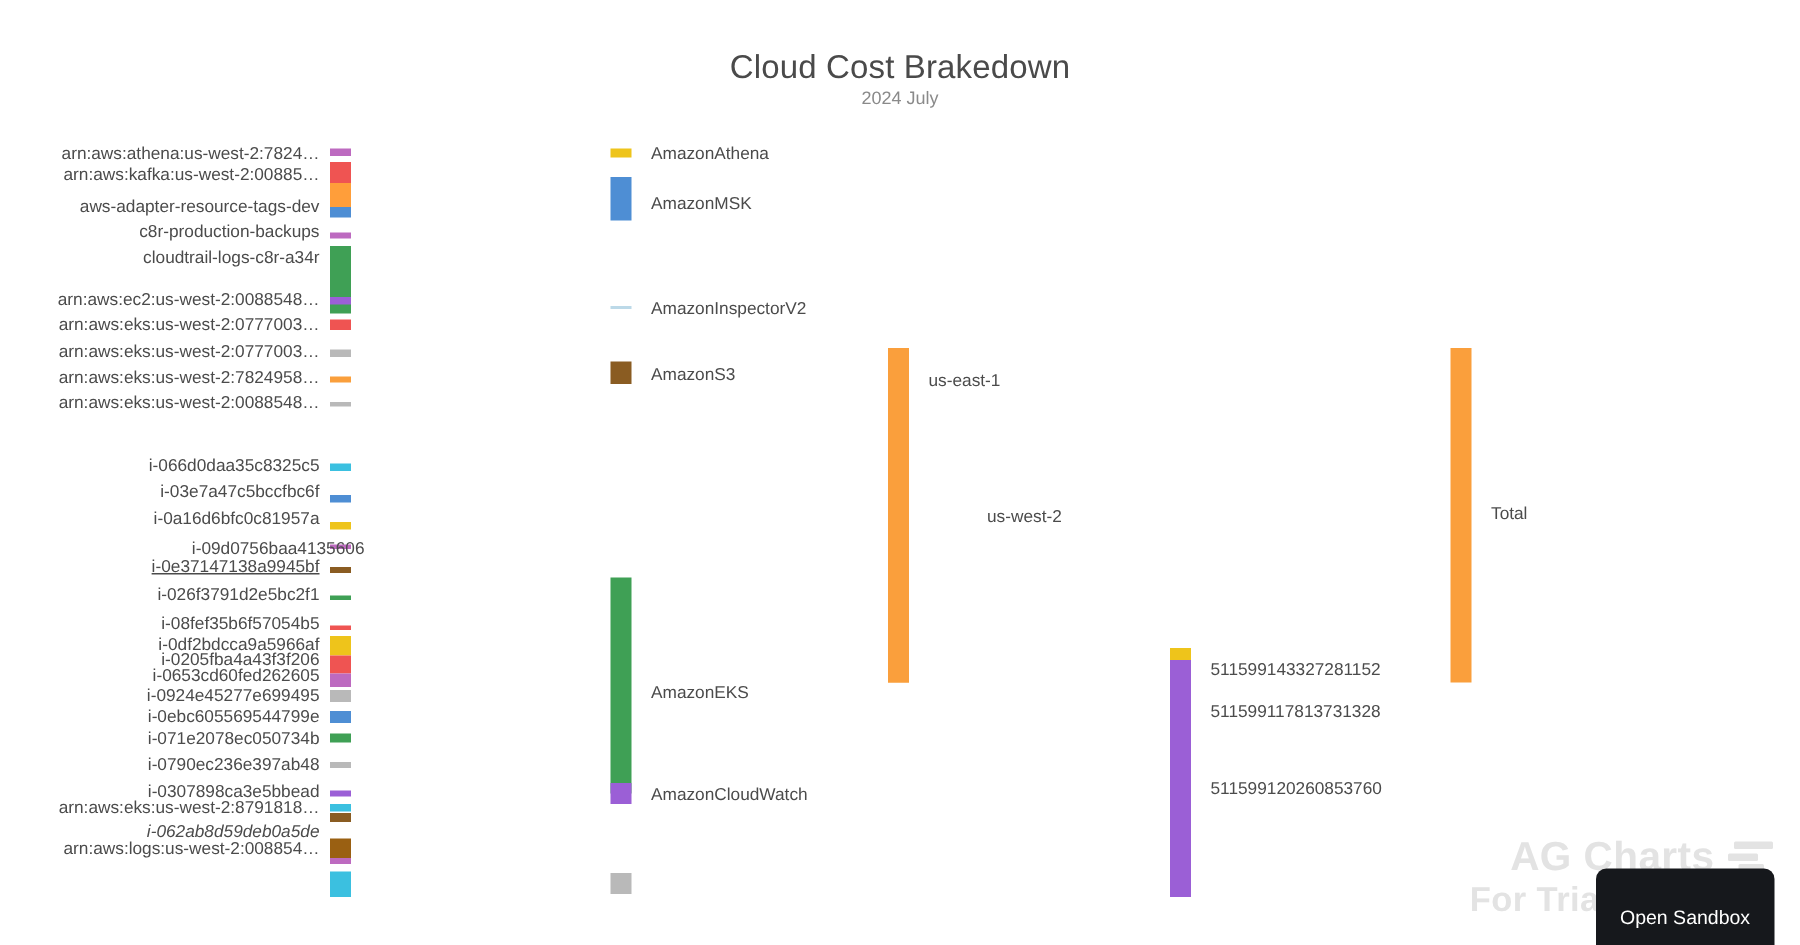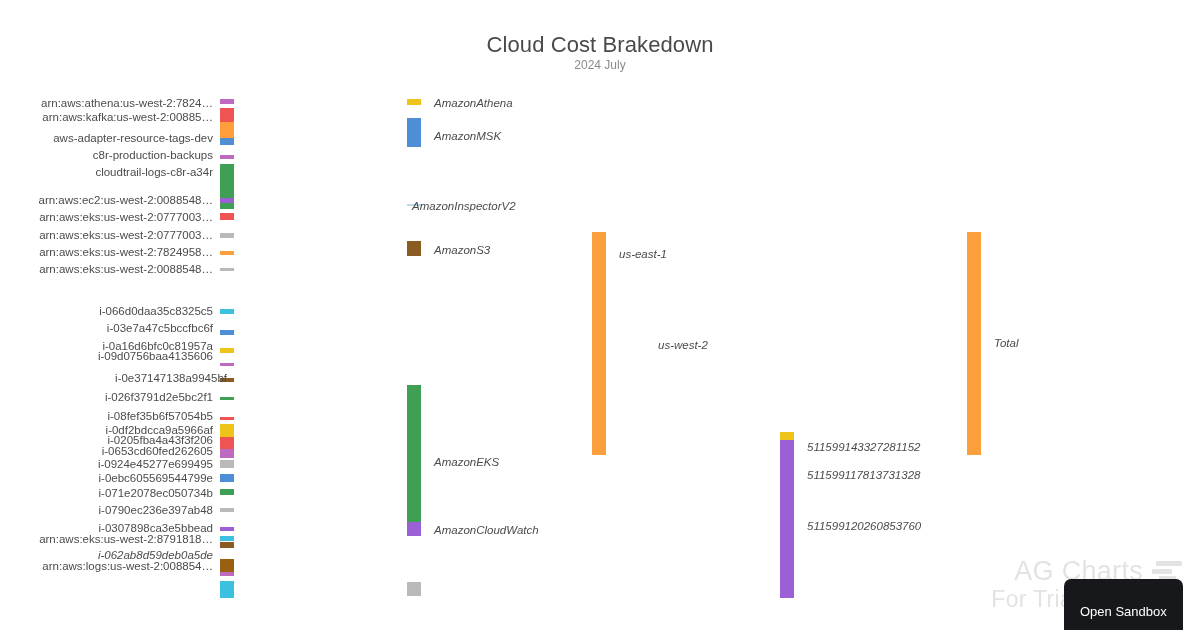--- a/index.html
+++ b/index.html
@@ -53,32 +53,33 @@
   }
 
   
   .node-label {
     position: absolute;
     font-size: 11.5px;
     color: #4b4b4b;
     white-space: nowrap;
     line-height: 12px;
   }
-  .node-label.right { text-align: left; font-style: italic; }
+  .node-label.right { text-align: left; }
   .node-label.left  { text-align: right; }
 
   
   #watermark {
     position: absolute;
     right: 18px;
     bottom: 18px;
     text-align: right;
     color: #e3e3e3;
     pointer-events: none;
     user-select: none;
+    font-weight: bold;
   }
   #watermark .wm-line1 {
     font-size: 27px;
     line-height: 30px;
     letter-spacing: .3px;
     display: flex;
     align-items: center;
     justify-content: flex-end;
     gap: 9px;
   }
@@ -148,23 +149,23 @@
     <div class="node-label left" style="top: 246px; left: 0px; width: 213px;">arn:aws:eks:us-west-2:7824958…</div>
     <div class="node" style="left: 220px; top: 268px; width: 14px; height: 3px; background: rgb(185, 185, 185);"></div>
     <div class="node-label left" style="top: 263px; left: 0px; width: 213px;">arn:aws:eks:us-west-2:0088548…</div>
     <div class="node" style="left: 220px; top: 309px; width: 14px; height: 5px; background: rgb(59, 192, 224);"></div>
     <div class="node-label left" style="top: 305px; left: 0px; width: 213px;">i-066d0daa35c8325c5</div>
     <div class="node" style="left: 220px; top: 330px; width: 14px; height: 5px; background: rgb(78, 142, 212);"></div>
     <div class="node-label left" style="top: 322px; left: 0px; width: 213px;">i-03e7a47c5bccfbc6f</div>
     <div class="node" style="left: 220px; top: 348px; width: 14px; height: 5px; background: rgb(238, 196, 27);"></div>
     <div class="node-label left" style="top: 340px; left: 0px; width: 213px;">i-0a16d6bfc0c81957a</div>
     <div class="node" style="left: 220px; top: 363px; width: 14px; height: 3px; background: rgb(189, 106, 192);"></div>
-    <div class="node-label left" style="top: 350px; left: 0px; width: 213px;">i-09d0756baa4135606</div>
+    <div class="node-label left" style="top: 360px; left: 0px; width: 213px; padding-left: 30px;">i-09d0756baa4135606</div>
     <div class="node" style="left: 220px; top: 378px; width: 14px; height: 4px; background: rgb(138, 92, 34);"></div>
-    <div class="node-label left" style="top: 372px; left: 14px; width: 213px;">i-0e37147138a9945bf</div>
+    <div class="node-label left" style="top: 372px; left: 0px; width: 213px; text-decoration: underline;">i-0e37147138a9945bf</div>
     <div class="node" style="left: 220px; top: 397px; width: 14px; height: 3px; background: rgb(63, 160, 85);"></div>
     <div class="node-label left" style="top: 391px; left: 0px; width: 213px;">i-026f3791d2e5bc2f1</div>
     <div class="node" style="left: 220px; top: 417px; width: 14px; height: 3px; background: rgb(239, 84, 82);"></div>
     <div class="node-label left" style="top: 410px; left: 0px; width: 213px;">i-08fef35b6f57054b5</div>
     <div class="node" style="left: 220px; top: 424px; width: 14px; height: 13px; background: rgb(238, 196, 27);"></div>
     <div class="node-label left" style="top: 424px; left: 0px; width: 213px;">i-0df2bdcca9a5966af</div>
     <div class="node" style="left: 220px; top: 437px; width: 14px; height: 12px; background: rgb(239, 84, 82);"></div>
     <div class="node-label left" style="top: 434px; left: 0px; width: 213px;">i-0205fba4a43f3f206</div>
     <div class="node" style="left: 220px; top: 449px; width: 14px; height: 9px; background: rgb(189, 106, 192);"></div>
     <div class="node-label left" style="top: 445px; left: 0px; width: 213px;">i-0653cd60fed262605</div>
@@ -184,21 +185,21 @@
     <div class="node" style="left: 220px; top: 559px; width: 14px; height: 13px; background: rgb(154, 96, 18);"></div>
     <div class="node-label left" style="top: 560px; left: 0px; width: 213px;">arn:aws:logs:us-west-2:008854…</div>
     <div class="node" style="left: 220px; top: 572px; width: 14px; height: 4px; background: rgb(189, 106, 192);"></div>
     <div class="node-label left" style="top: 549px; left: 0px; width: 213px; font-style: italic;">i-062ab8d59deb0a5de</div>
     <div class="node" style="left: 220px; top: 581px; width: 14px; height: 17px; background: rgb(59, 192, 224);"></div>
     <div class="node" style="left: 407px; top: 99px; width: 14px; height: 6px; background: rgb(238, 196, 27);"></div>
     <div class="node-label right" style="top: 97px; left: 434px;">AmazonAthena</div>
     <div class="node" style="left: 407px; top: 118px; width: 14px; height: 29px; background: rgb(78, 142, 212);"></div>
     <div class="node-label right" style="top: 130px; left: 434px;">AmazonMSK</div>
     <div class="node" style="left: 407px; top: 204px; width: 14px; height: 2px; background: rgb(188, 217, 232);"></div>
-    <div class="node-label right" style="top: 200px; left: 412px;">AmazonInspectorV2</div>
+    <div class="node-label right" style="top: 200px; left: 434px;">AmazonInspectorV2</div>
     <div class="node" style="left: 407px; top: 241px; width: 14px; height: 15px; background: rgb(138, 92, 34);"></div>
     <div class="node-label right" style="top: 244px; left: 434px;">AmazonS3</div>
     <div class="node" style="left: 407px; top: 385px; width: 14px; height: 144px; background: rgb(63, 160, 85);"></div>
     <div class="node-label right" style="top: 456px; left: 434px;">AmazonEKS</div>
     <div class="node" style="left: 407px; top: 522px; width: 14px; height: 14px; background: rgb(155, 95, 214);"></div>
     <div class="node-label right" style="top: 524px; left: 434px;">AmazonCloudWatch</div>
     <div class="node" style="left: 407px; top: 582px; width: 14px; height: 14px; background: rgb(185, 185, 185);"></div>
     <div class="node" style="left: 592px; top: 232px; width: 14px; height: 223px; background: rgb(250, 159, 60);"></div>
     <div class="node-label right" style="top: 248px; left: 619px;">us-east-1</div>
     <div class="node" style="left: 592px; top: 232px; width: 14px; height: 223px; background: rgb(250, 159, 60);"></div>

